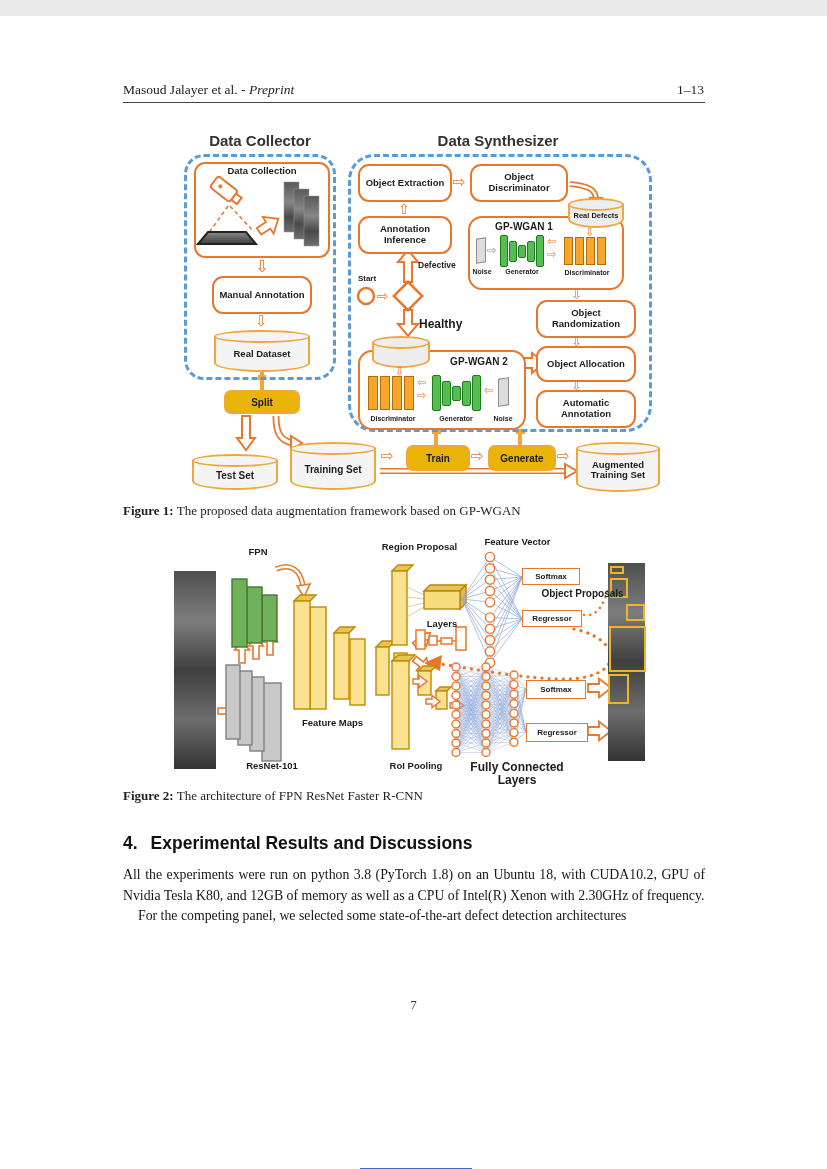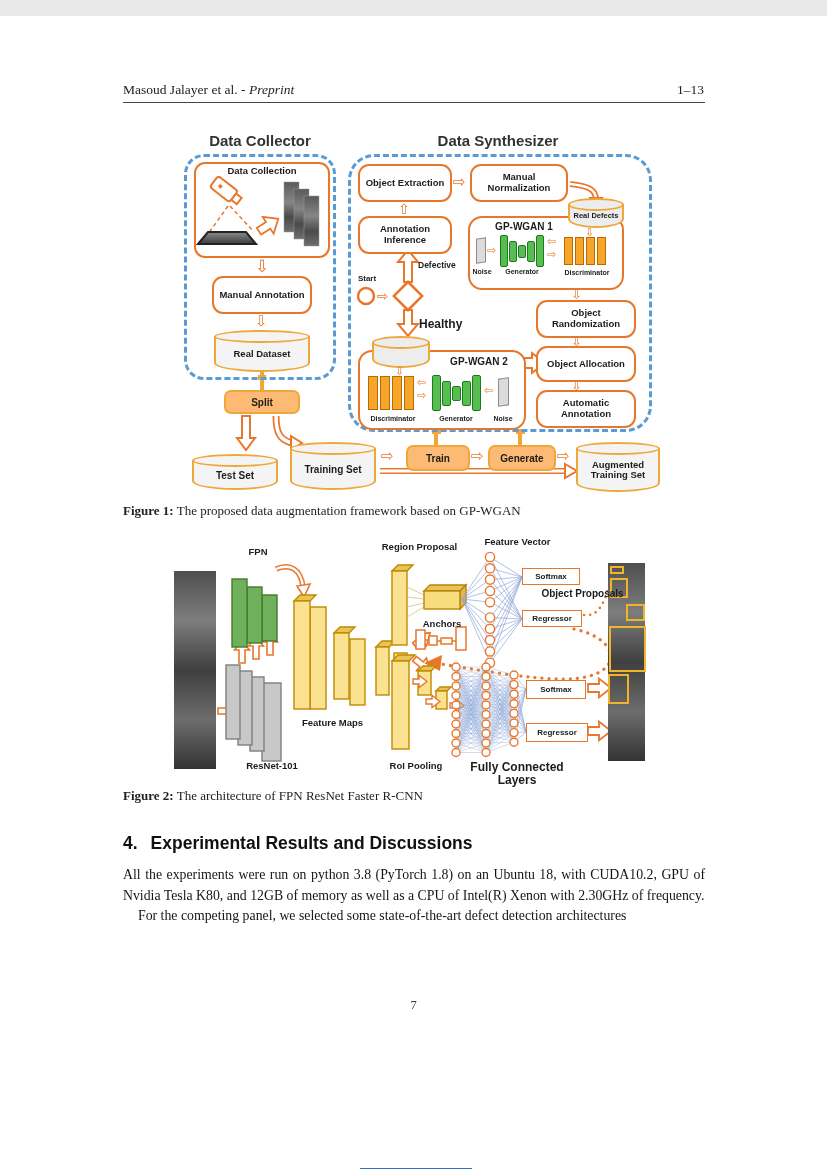--- a/index.html
+++ b/index.html
@@ -12,21 +12,21 @@
   #hdr-right{right:123px;top:66px;font-size:13.5px;color:#222}
   #hdr-rule{left:123px;top:86px;width:582px;height:1px;background:#444}
   
   .flbl{position:absolute;box-sizing:border-box;font-family:"Liberation Sans",sans-serif;font-weight:bold;
         color:#1c1c1c;text-align:center;line-height:1.12}
   .ftitle{position:absolute;font-family:"Liberation Sans",sans-serif;font-size:15px;font-weight:600;color:#333;text-align:center}
   
   .obox{position:absolute;box-sizing:border-box;background:#fff;border:2px solid #E8772E;border-radius:11px;
         display:flex;align-items:center;justify-content:center;text-align:center;
         font-family:"Liberation Sans",sans-serif;font-weight:bold;font-size:9.5px;line-height:1.15;color:#1c1c1c;padding:2px}
-  .gbox{position:absolute;box-sizing:border-box;background:#fdba74;border:2px solid #F0A73A;border-radius:7px;
+  .gbox{position:absolute;box-sizing:border-box;background:#eab308;border:2px solid #F0A73A;border-radius:7px;
         display:flex;align-items:center;justify-content:center;text-align:center;
         font-family:"Liberation Sans",sans-serif;font-weight:bold;font-size:10px;color:#1c1c1c}
   .dashbox{position:absolute;box-sizing:border-box;border:3px dashed #5B9BD5;border-radius:20px}
   
   .cyl{position:absolute;box-sizing:border-box}
   .cyl .cb{position:absolute;left:0;right:0;top:6px;bottom:0;background:#F4F4F4;border:2px solid #F0A73A;border-top:none;
            border-radius:0 0 50% 50%/0 0 9px 9px;box-sizing:border-box}
   .cyl .ct{position:absolute;left:0;right:0;top:0;height:13px;background:#F4F4F4;border:2px solid #F0A73A;border-radius:50%;box-sizing:border-box}
   .cyl .cl{position:absolute;left:0;right:0;top:6px;bottom:0;display:flex;align-items:center;justify-content:center;text-align:center;
            font-family:"Liberation Sans",sans-serif;font-weight:bold;color:#1c1c1c;line-height:1.1}
@@ -167,21 +167,21 @@
       <span class="cl" style="font-size:10px">Training Set</span>
     </div>
 
     <div class="dashbox" style="left:180px;top:26px;width:304px;height:278px;border-radius:26px"></div>
 
     <div class="obox" style="left:190px;top:36px;width:94px;height:38px">
       <span>Object Extraction</span>
     </div>
     <span class="ar ar-r" style="left:285px;top:47px;font-size:15px"></span>
     <div class="obox" style="left:302px;top:36px;width:98px;height:38px">
-      <span>Manual Normalization</span>
+      <span>Object Discriminator</span>
     </div>
     <span class="ar ar-u" style="left:230px;top:74px;font-size:14px"></span>
     <div class="obox" style="left:190px;top:88px;width:94px;height:38px">
       <span>Annotation Inference</span>
     </div>
 
     <div class="obox" style="left:300px;top:88px;width:156px;height:74px;border-radius:14px"></div>
     <div class="flbl" style="left:306px;top:93px;width:100px;font-size:10px;white-space:nowrap">GP-WGAN 1</div>
     <div class="slab" style="left:308px;top:110px;width:10px;height:25px"></div>
     <span class="ar ar-r" style="left:319px;top:117px;font-size:11px"></span>
@@ -654,21 +654,21 @@
           <rect x="440" y="90" width="35" height="44"></rect>
         <rect x="439" y="138" width="19" height="28"></rect>
       </g>
     </svg>
 
     <div class="flbl" style="left:58px;top:10px;width:60px;font-size:9.5px">FPN</div>
     <div class="flbl" style="left:52px;top:224px;width:100px;font-size:9.5px">ResNet-101</div>
     <div class="flbl" style="left:115px;top:181px;width:95px;font-size:9.5px">Feature Maps</div>
     <div class="flbl" style="left:192px;top:5px;width:115px;font-size:9.5px">Region Proposal</div>
     <div class="flbl" style="left:295px;top:0px;width:105px;font-size:9.5px">Feature Vector</div>
-    <div class="flbl" style="left:242px;top:82px;width:60px;font-size:9.5px">Anchors</div>
+    <div class="flbl" style="left:242px;top:82px;width:60px;font-size:9.5px">Layers</div>
     <div class="flbl" style="left:355px;top:51px;width:115px;font-size:10px">Object Proposals</div>
     <div class="flbl" style="left:208px;top:224px;width:76px;font-size:9.5px">RoI Pooling</div>
     <div class="flbl" style="left:282px;top:224px;width:130px;font-size:12px">Fully Connected Layers</div>
 
     <div class="sbox" style="left:352px;top:31px;width:58px;height:17px">
       <span>Softmax</span>
     </div>
     <div class="sbox" style="left:352px;top:73px;width:60px;height:17px">
       <span>Regressor</span>
     </div>

